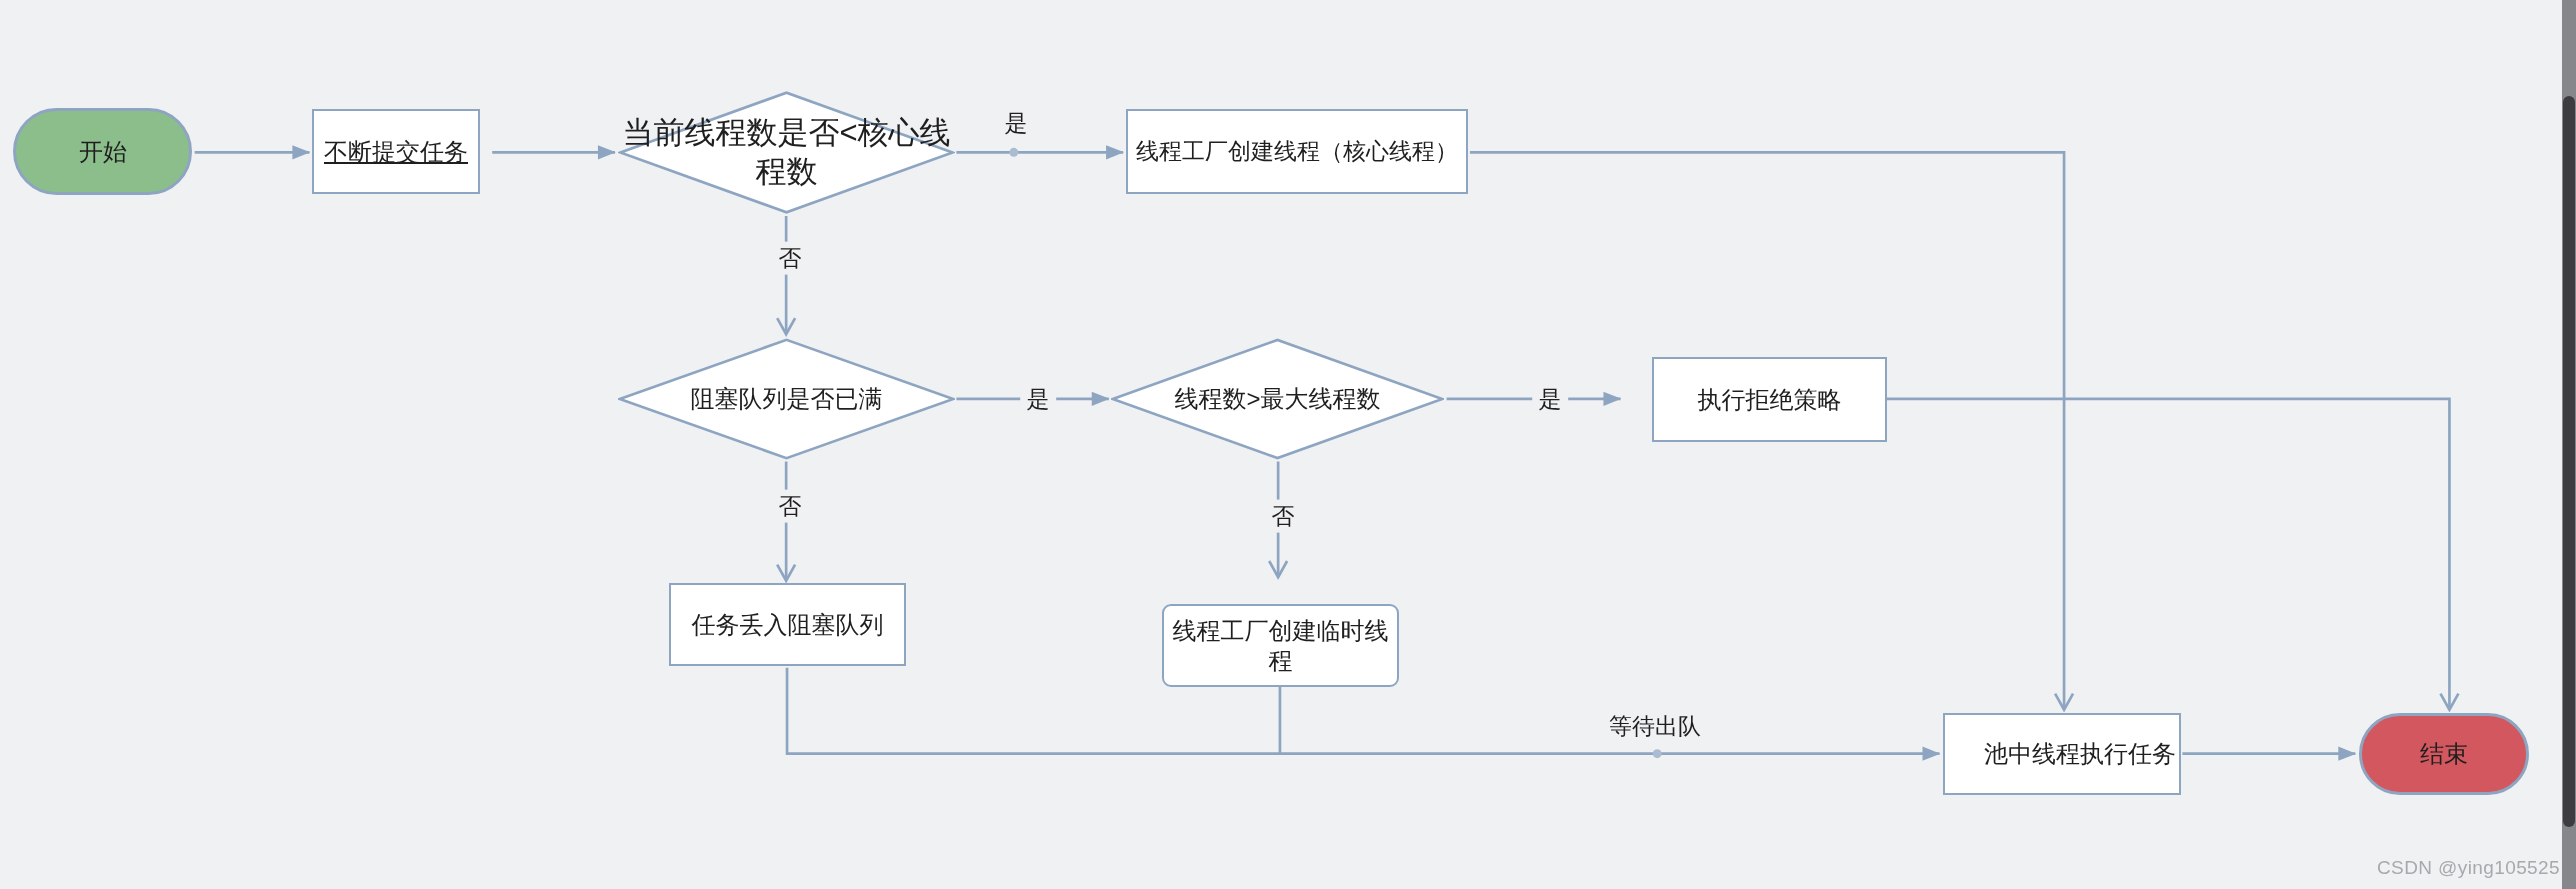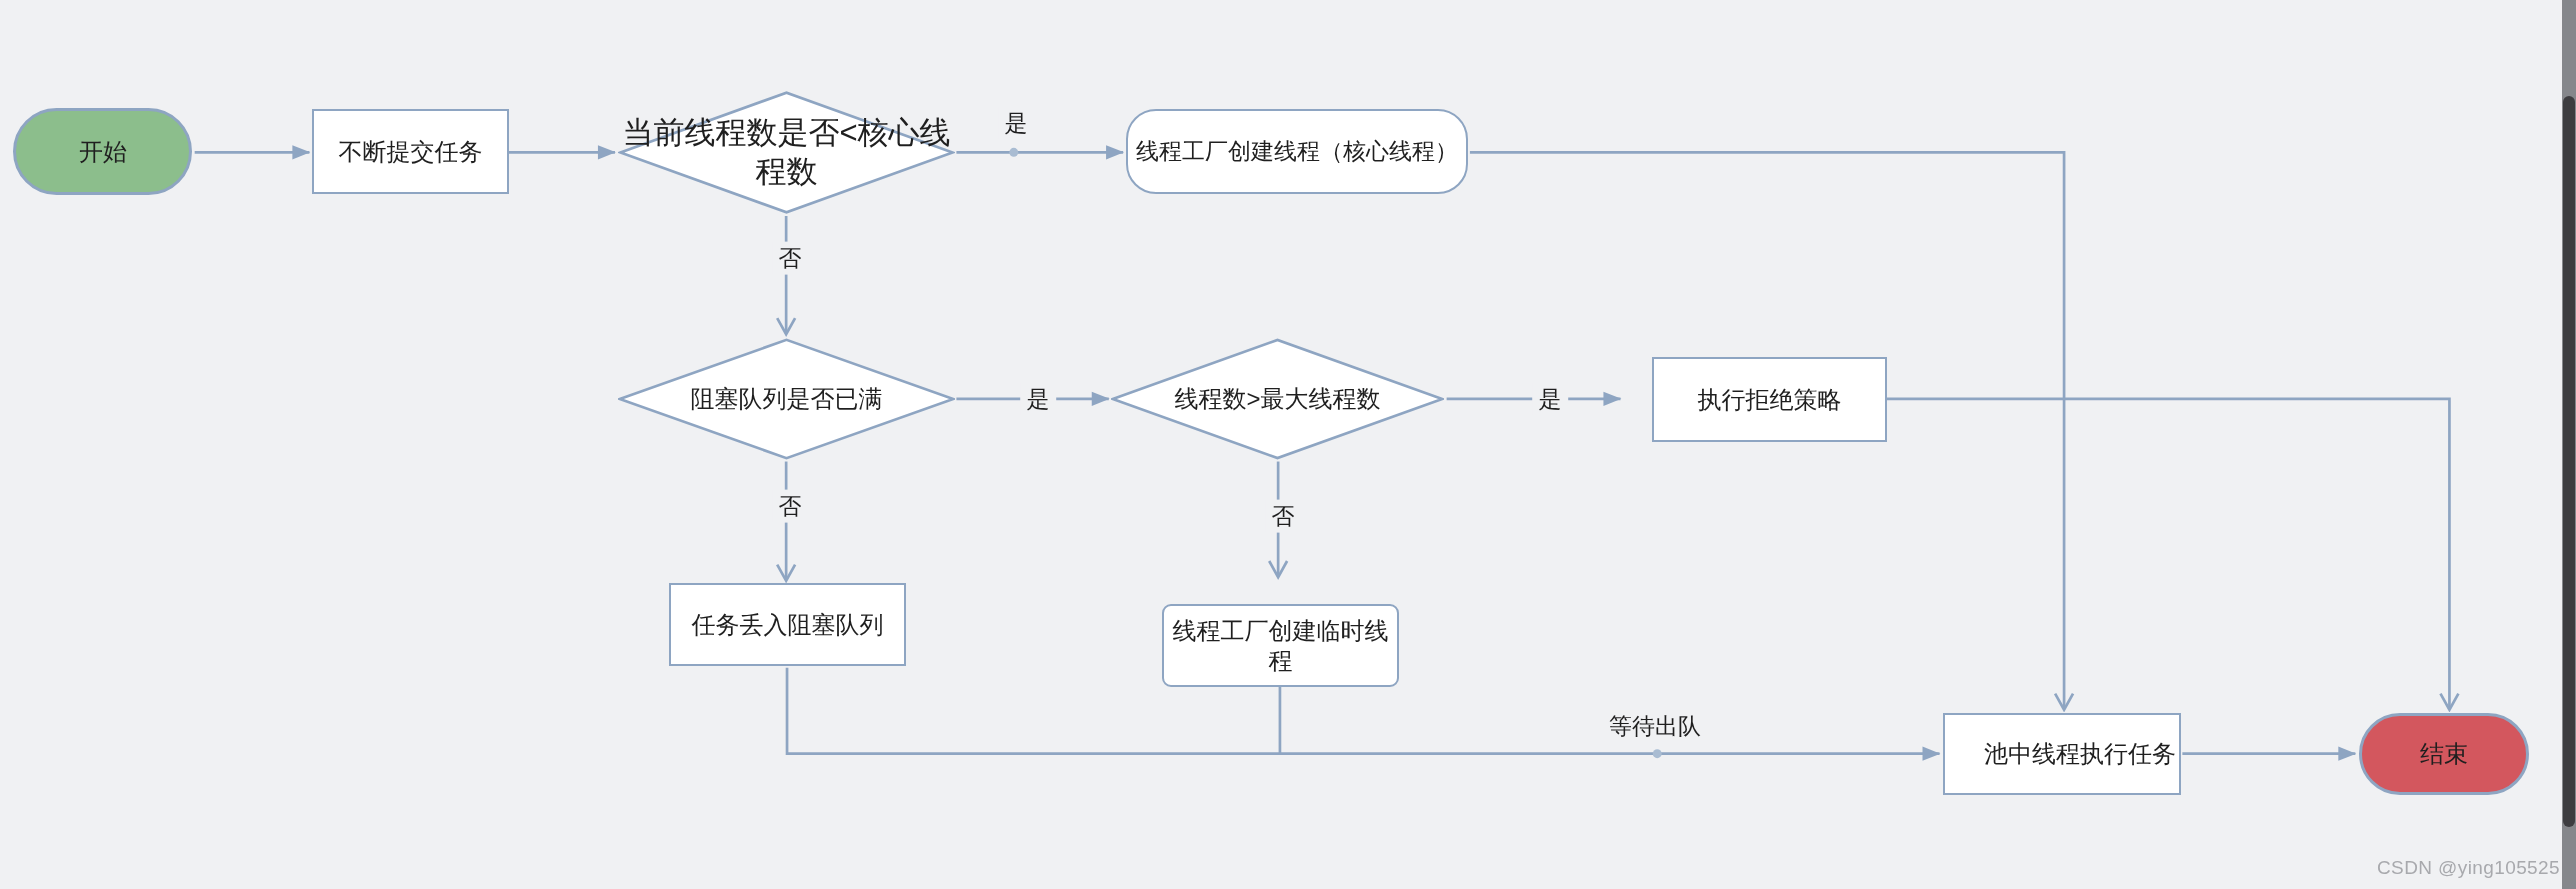--- a/index.html
+++ b/index.html
@@ -25,23 +25,23 @@
     color:var(--text,#1f1f1f);
   }
   .process { background:var(--node-fill,#fff); border:2.7px solid var(--connector,#8ea5c2); }
   .terminator { border:3.6px solid var(--connector,#8ea5c2); border-radius:54px;font-family:Liberation Serif, serif; }
   .diamond { background:transparent; }
   .diamond > svg { position:absolute; left:0; top:0; width:100%; height:100%; }
   .diamond .dlabel { position:relative; }
   .diamond polygon { fill:var(--node-fill,#fff); stroke:var(--connector,#8ea5c2); stroke-width:3; }
 
   #node-start       { left:13.4px;   top:108px; width:179px; height:87px;  background:var(--start-fill,#8cbe8c); }
-  #node-submit      { left:312px;  top:109px; width:197px; height:85px; }
+  #node-submit      { left:312px;  top:109px; width:168px; height:85px;text-decoration:underline; }
   #node-check-core  { left:618px;  top:90px; width:337px; height:125px; font-size:31px;text-align:center; }
-  #node-create-core { left:1126px; top:109px; width:342px; height:85px; font-size:23px;border-radius:30px; }
+  #node-create-core { left:1126px; top:109px; width:342px; height:85px; font-size:23px; }
   #node-check-queue { left:618px;  top:337px; width:337px; height:124px; }
   #node-check-max   { left:1111px; top:337px; width:333px; height:124px; }
   #node-reject      { left:1623px; top:357px; width:235px; height:85px;margin-left:29px; }
   #node-enqueue     { left:669px;  top:583px; width:237px; height:83px; }
   #node-create-temp { left:1162px; top:604px; width:237px; height:83px;border-radius:9px; }
   #node-execute     { left:1943px; top:713px; width:238px; height:82px;padding-left:36px; }
   #node-end         { left:2359px; top:713px; width:170px; height:82px; background:var(--end-fill,#d3575e); }
 
   .edge-label {
     position:absolute; transform:translate(-50%,-50%);

